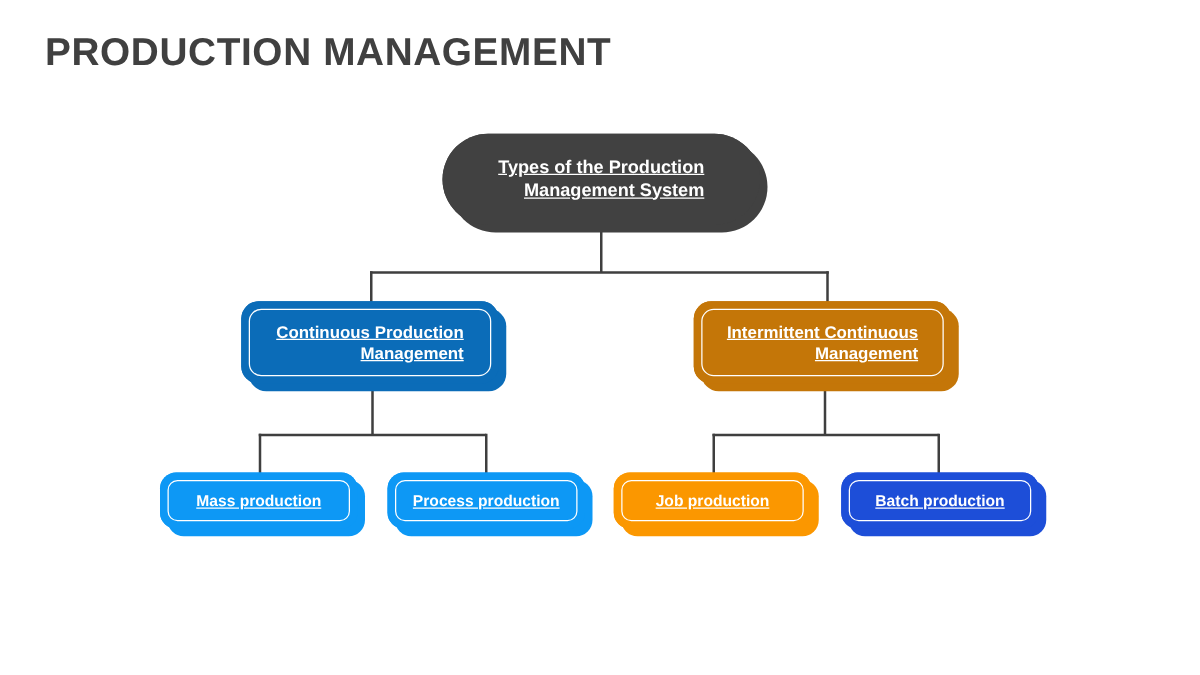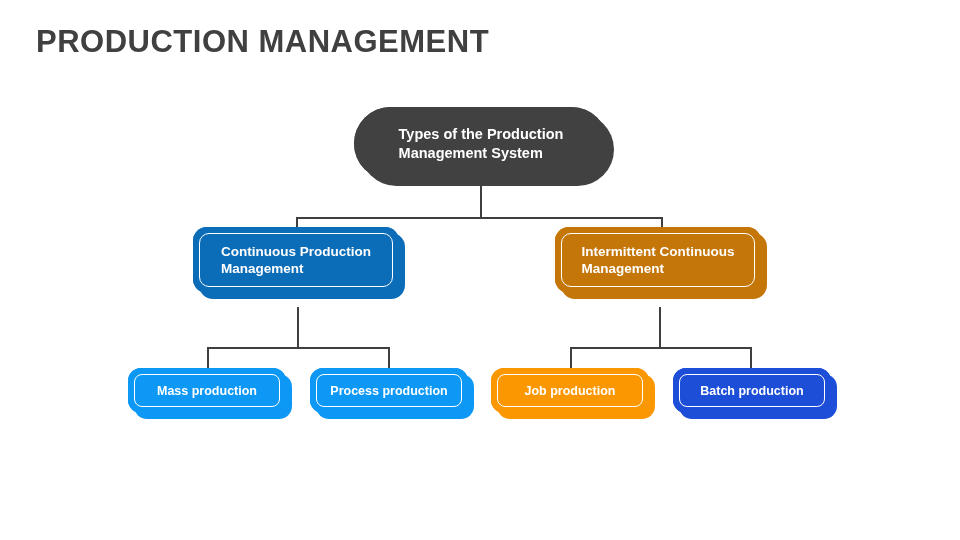--- a/index.html
+++ b/index.html
@@ -77,56 +77,57 @@
   }
   .node .label {
     position: absolute;
     left: 0;
     top: 0;
     right: 0;
     bottom: 0;
     display: flex;
     align-items: center;
     justify-content: center;
-    text-align: left;
+    text-align: right;
     color: #ffffff;
     font-weight: bold;
     line-height: 1.28;
     padding: 0 12px;
     box-sizing: border-box;
     white-space: pre-line;
+    text-decoration: underline;
   }
 
   
   #node-root {
     left: 354px;
     top: 107px;
     width: 254px;
     height: 73px;
     background: #414141;
     border-radius: 37px;
   }
   #node-root .label { font-size: 14.5px; }
 
   
   .node-l2 {
     width: 206px;
     height: 66px;
-    top: 227px;
+    top: 241px;
     border-radius: 14px;
   }
   .node-l2 .label { font-size: 13.5px; }
   #node-continuous { left: 193px; background: #0b6cb8; }
   #node-intermittent { left: 555px; background: #c47608; }
 
   
   .node-l3 {
     width: 158px;
     height: 45px;
-    top: 368px;
+    top: 378px;
     border-radius: 13px;
   }
   .node-l3 .label { font-size: 12.5px; }
   .node-l3 .ring { border-radius: 8px; }
   #node-mass    { left: 128px; background: #0d98f5; }
   #node-process { left: 310px; background: #0d98f5; }
   #node-job     { left: 491px; background: #fb9700; }
   #node-batch   { left: 673px; background: #1d4ed8; }
 </style>
 </head>

